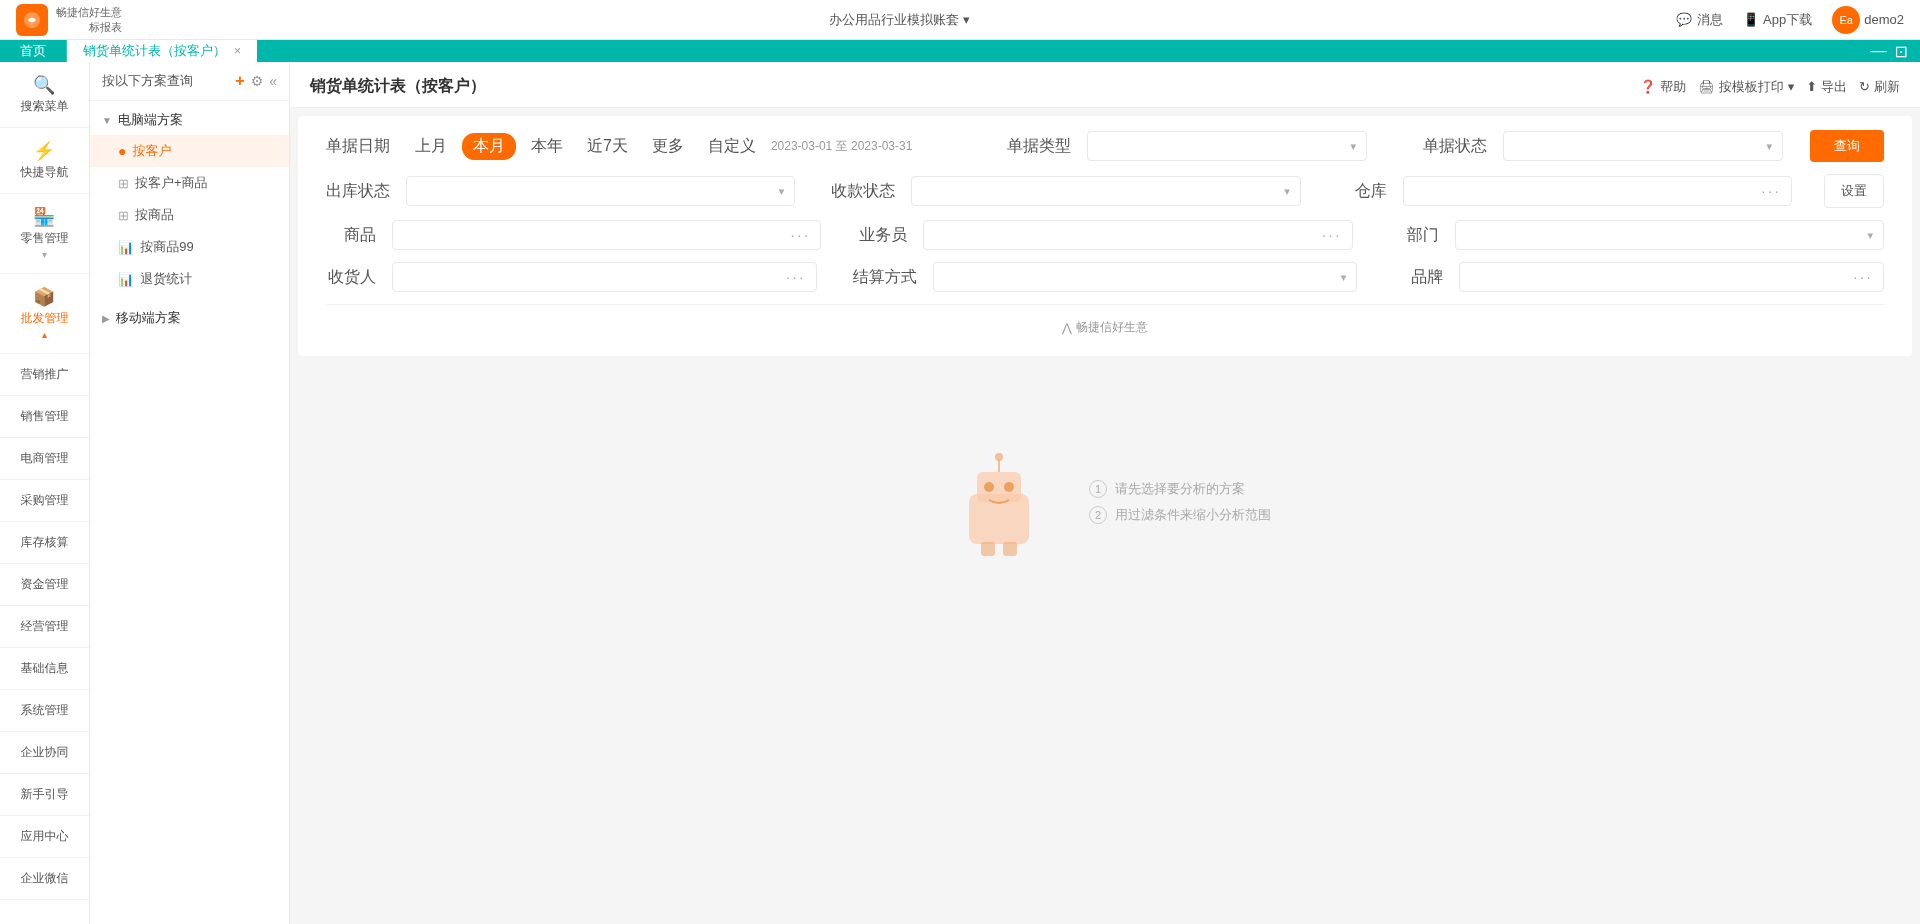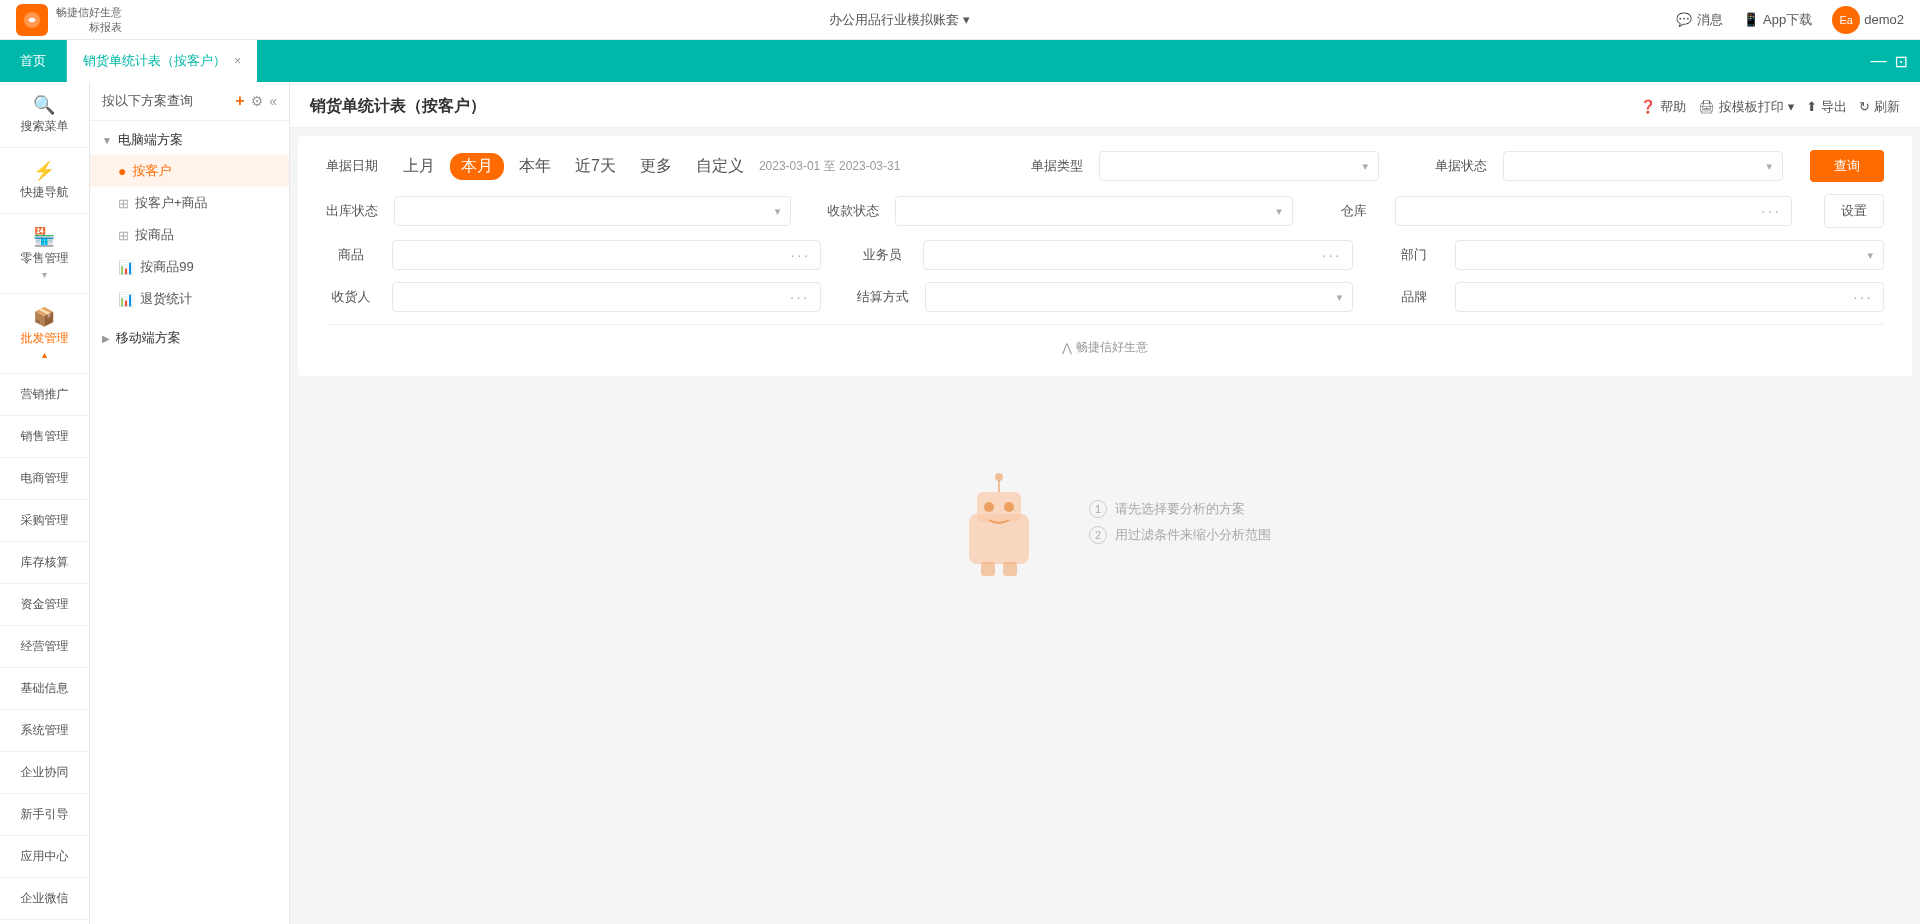--- a/index.html
+++ b/index.html
@@ -20,21 +20,21 @@
     .logo-icon { width: 32px; height: 32px; background: #ff6b00; border-radius: 6px; display: flex; align-items: center; justify-content: center; color: white; font-size: 14px; font-weight: bold; }
     .logo-text { font-size: 11px; color: #666; line-height: 1.3; }
     .header-right { display: flex; align-items: center; gap: 20px; }
     .header-right-item { display: flex; align-items: center; gap: 4px; font-size: 13px; color: #555; cursor: pointer; }
     .avatar { width: 28px; height: 28px; border-radius: 50%; background: #ff6b00; display: flex; align-items: center; justify-content: center; color: white; font-size: 11px; }
     .dropdown-selector { display: flex; align-items: center; gap: 4px; font-size: 13px; color: #555; cursor: pointer; }
 
     
     .tab-bar {
       background: #00b8a9;
-      height: 42px;
+      height: 22px;
       display: flex;
       align-items: center;
       padding: 0 0;
       flex-shrink: 0;
     }
     .tab-home {
       padding: 0 20px;
       height: 100%;
       display: flex;
       align-items: center;
@@ -170,25 +170,25 @@
       border-radius: 4px;
     }
     .filter-row {
       display: flex;
       align-items: center;
       gap: 16px;
       margin-bottom: 12px;
     }
     .filter-row:last-child { margin-bottom: 0; }
     .filter-label {
-      font-size: 13px;
+      font-size: 16px;
       color: #555;
       white-space: nowrap;
       min-width: 50px;
-      text-align: center;
+      text-align: right;
     }
     .filter-control {
       flex: 1;
       display: flex;
       align-items: center;
       gap: 8px;
     }
     .date-selector { display: flex; align-items: center; gap: 6px; }
     .date-btn {
       padding: 3px 8px;

